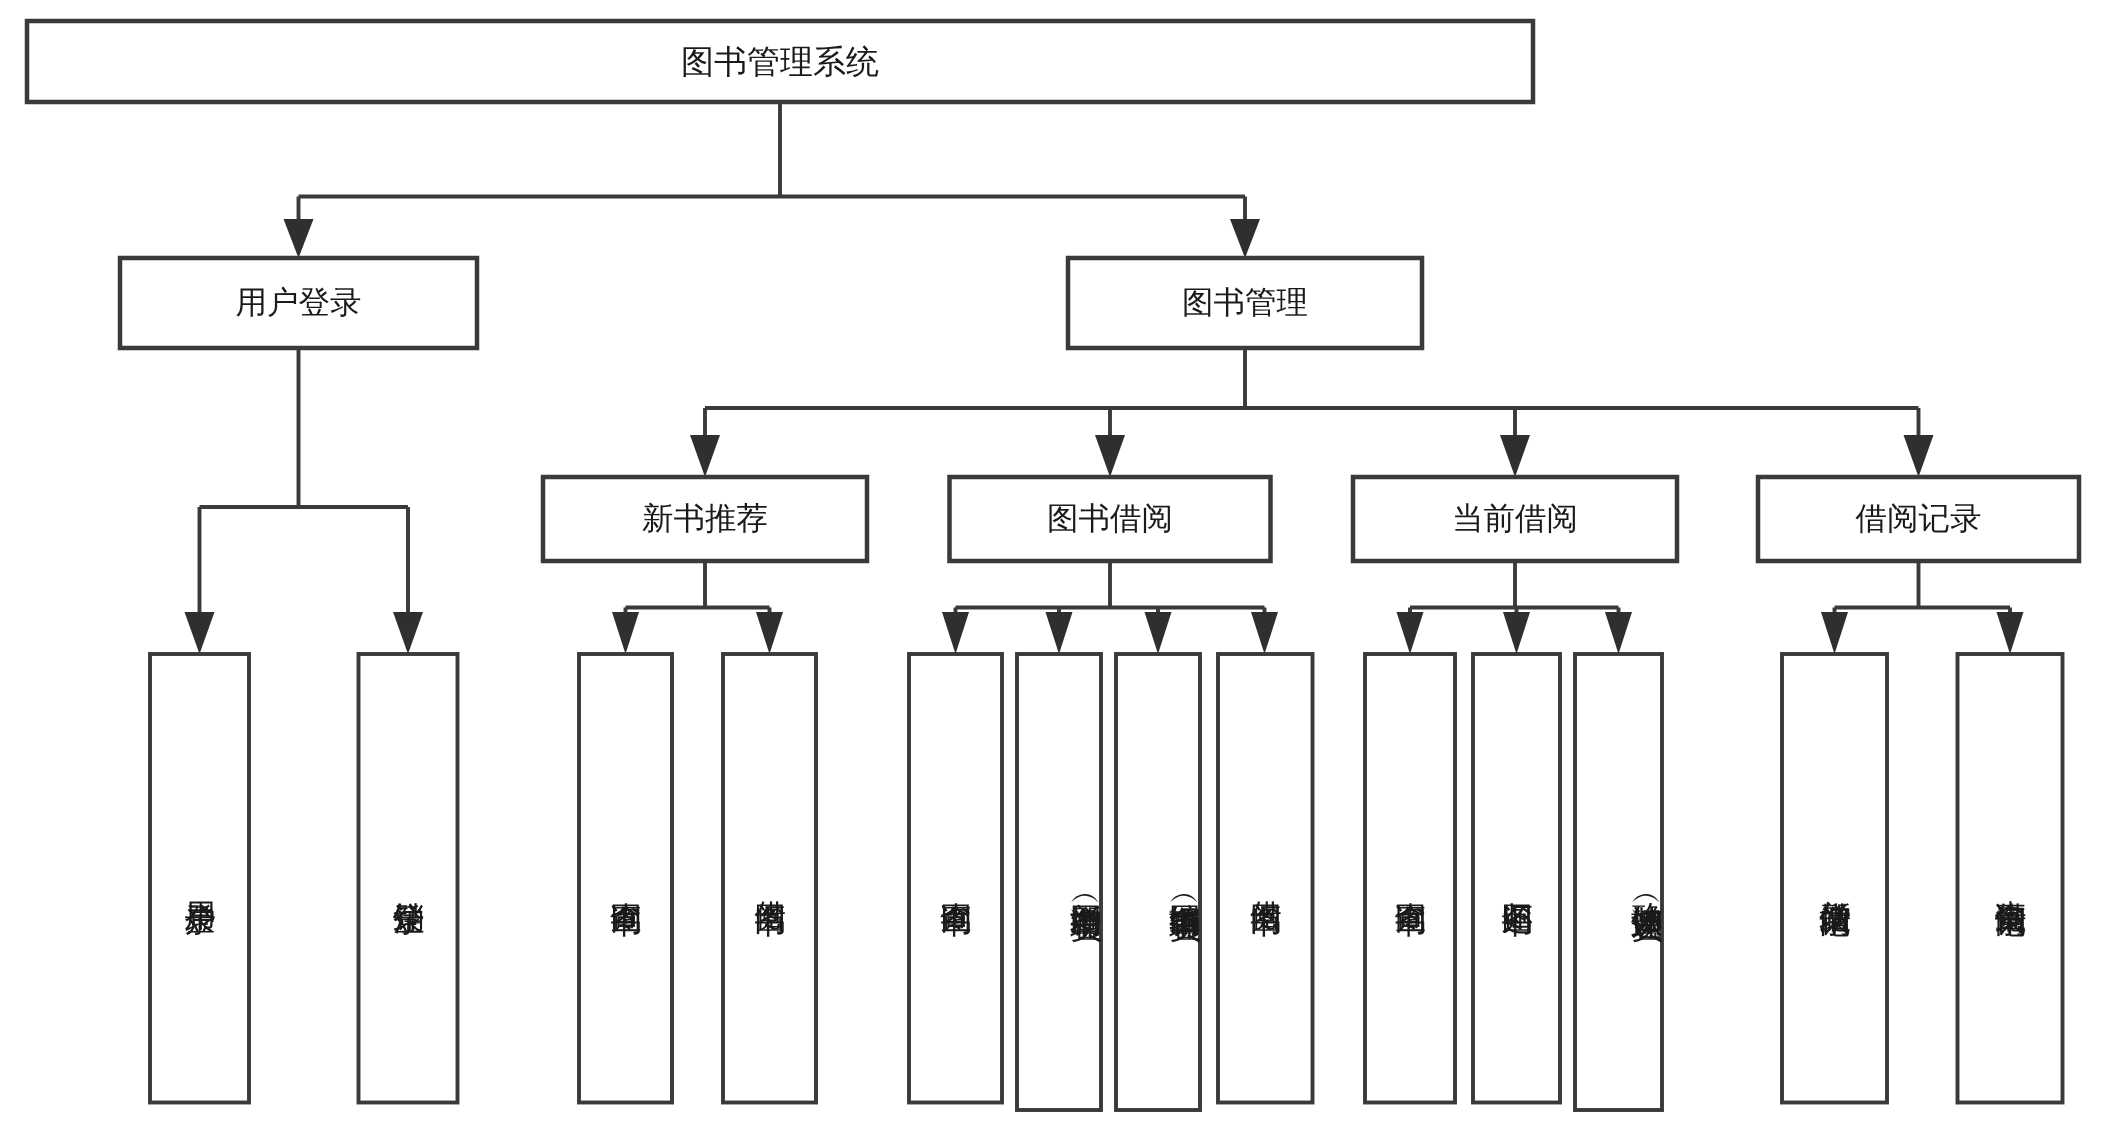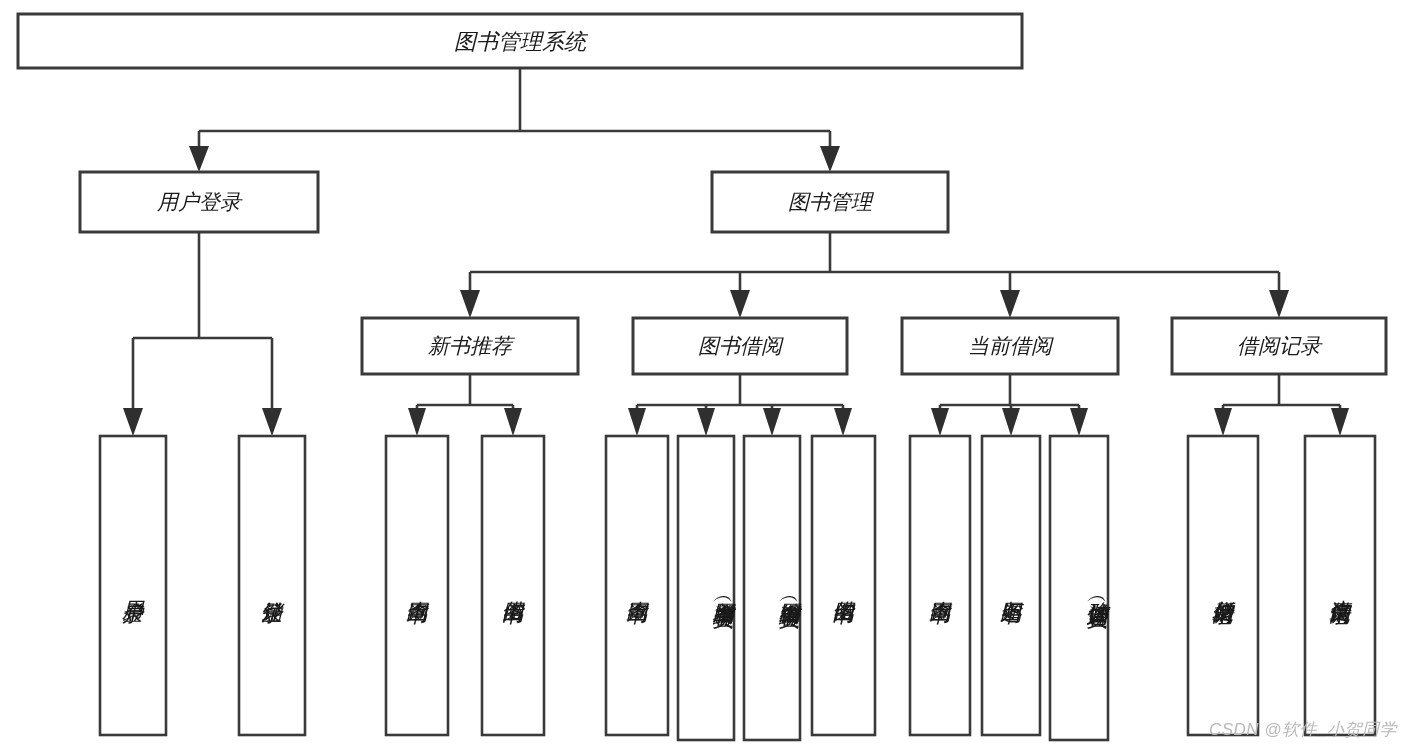--- a/index.html
+++ b/index.html
@@ -12,21 +12,20 @@
     height: 747px;
     font-family: "Liberation Sans", "DejaVu Sans", sans-serif;
     overflow: hidden;
     position: relative;
   }
   #diagram-root {
     position: relative;
     width: 1405px;
     height: 747px;
     background: #ffffff;
-    font-style: italic;
   }
   svg.diagram {
     display: block;
     width: 1405px;
     height: 747px;
   }
   .node-box {
     fill: #ffffff;
     stroke: #3a3a3a;
     stroke-width: 3;
@@ -216,14 +215,13 @@
   <div class="vlabel" style="left:606px; top:436px; width:62px; height:299px; display:flex; align-items:center; justify-content:center;">查询图书</div>
   <div class="vlabel" style="left:678px; top:444px; width:56px; height:290px; display:flex; align-items:flex-start; justify-content:center;">新增图书（管理员）</div>
   <div class="vlabel" style="left:744px; top:444px; width:56px; height:290px; display:flex; align-items:flex-start; justify-content:center;">编辑图书（管理员）</div>
   <div class="vlabel" style="left:812px; top:436px; width:63px; height:299px; display:flex; align-items:center; justify-content:center;">借阅图书</div>
   <div class="vlabel" style="left:910px; top:436px; width:60px; height:299px; display:flex; align-items:center; justify-content:center;">查询图书</div>
   <div class="vlabel" style="left:982px; top:436px; width:58px; height:299px; display:flex; align-items:center; justify-content:center;">归还图书</div>
   <div class="vlabel" style="left:1050px; top:444px; width:58px; height:290px; display:flex; align-items:flex-start; justify-content:center;">确认归还（管理员）</div>
   <div class="vlabel" style="left:1188px; top:436px; width:70px; height:299px; display:flex; align-items:center; justify-content:center;">新增借阅记录</div>
   <div class="vlabel" style="left:1305px; top:436px; width:70px; height:299px; display:flex; align-items:center; justify-content:center;">查询借阅记录</div>
 
-  <div class="watermark">CSDN @软件_小贺同学</div>
 </div>
 
 </body></html>

